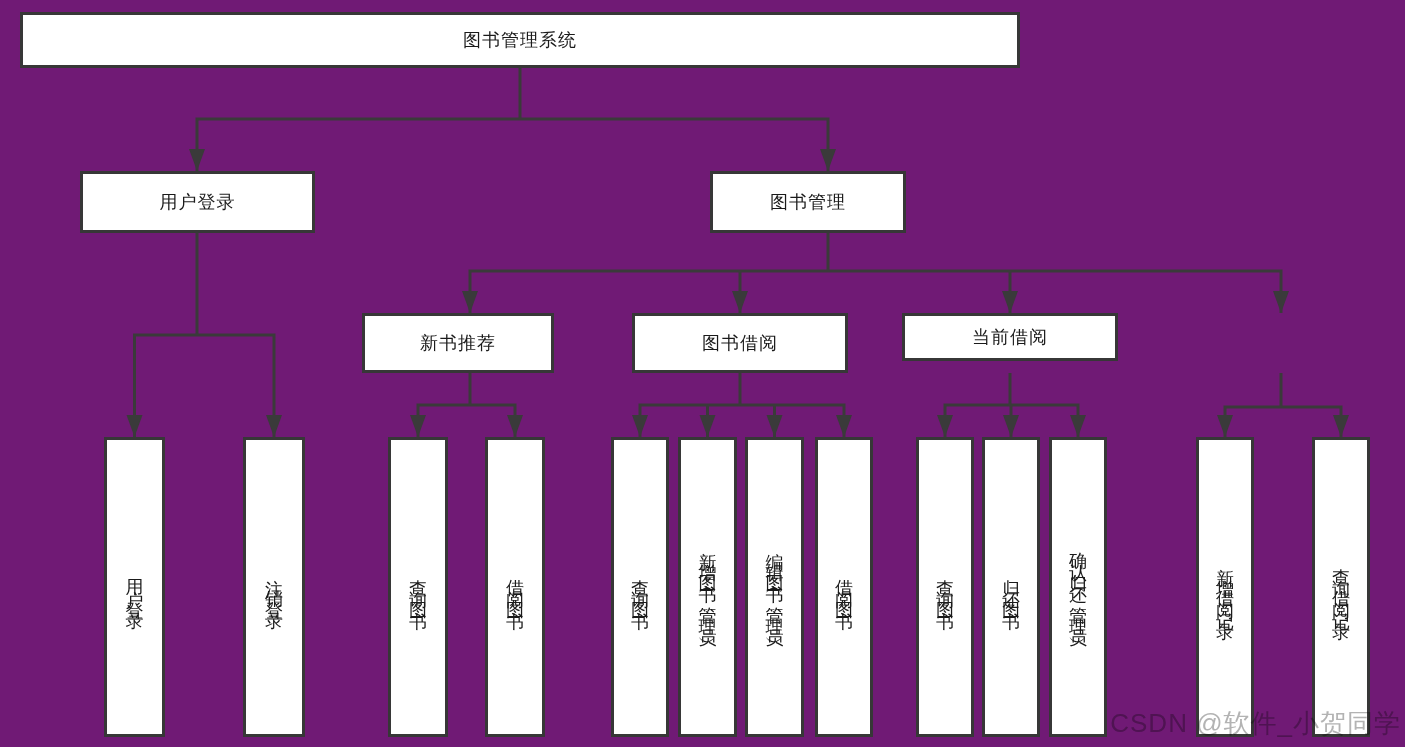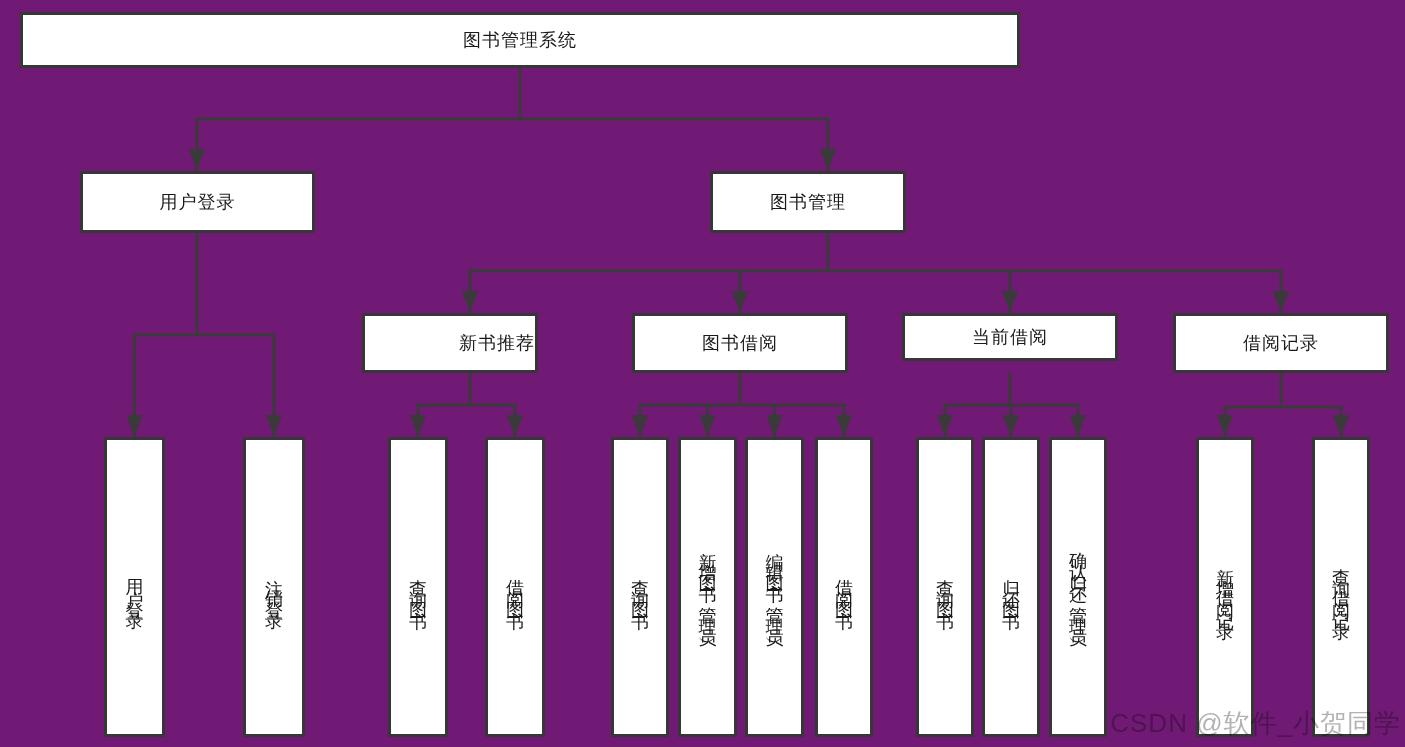--- a/index.html
+++ b/index.html
@@ -108,31 +108,28 @@
     <span class="lbl">图书管理系统</span>
   </div>
 
   <div class="box hbox" style="left:80px; top:171px; width:235px; height:62px;">
     <span class="lbl">用户登录</span>
   </div>
   <div class="box hbox" style="left:710px; top:171px; width:196px; height:62px;">
     <span class="lbl">图书管理</span>
   </div>
 
-  <div class="box hbox" style="left:362px; top:313px; width:176px; height:60px;justify-content:flex-end;">
+  <div class="box hbox" style="left:362px; top:313px; width:192px; height:60px;">
     <span class="lbl">新书推荐</span>
   </div>
   <div class="box hbox" style="left:632px; top:313px; width:216px; height:60px;">
     <span class="lbl">图书借阅</span>
   </div>
   <div class="box hbox" style="left:902px; top:313px; width:216px; height:48px;">
     <span class="lbl">当前借阅</span>
-  </div>
-  <div class="box hbox" style="left:1173px; top:313px; width:216px; height:60px;">
-    <span class="lbl">借阅记录</span>
   </div>
 
   <div class="box vbox" style="left:104px; top:437px; width:61px; height:300px;">
     <span class="lbl">用户登录</span>
   </div>
   <div class="box vbox" style="left:243px; top:437px; width:62px; height:300px;">
     <span class="lbl">注销登录</span>
   </div>
 
   <div class="box vbox" style="left:388px; top:437px; width:60px; height:300px;">

